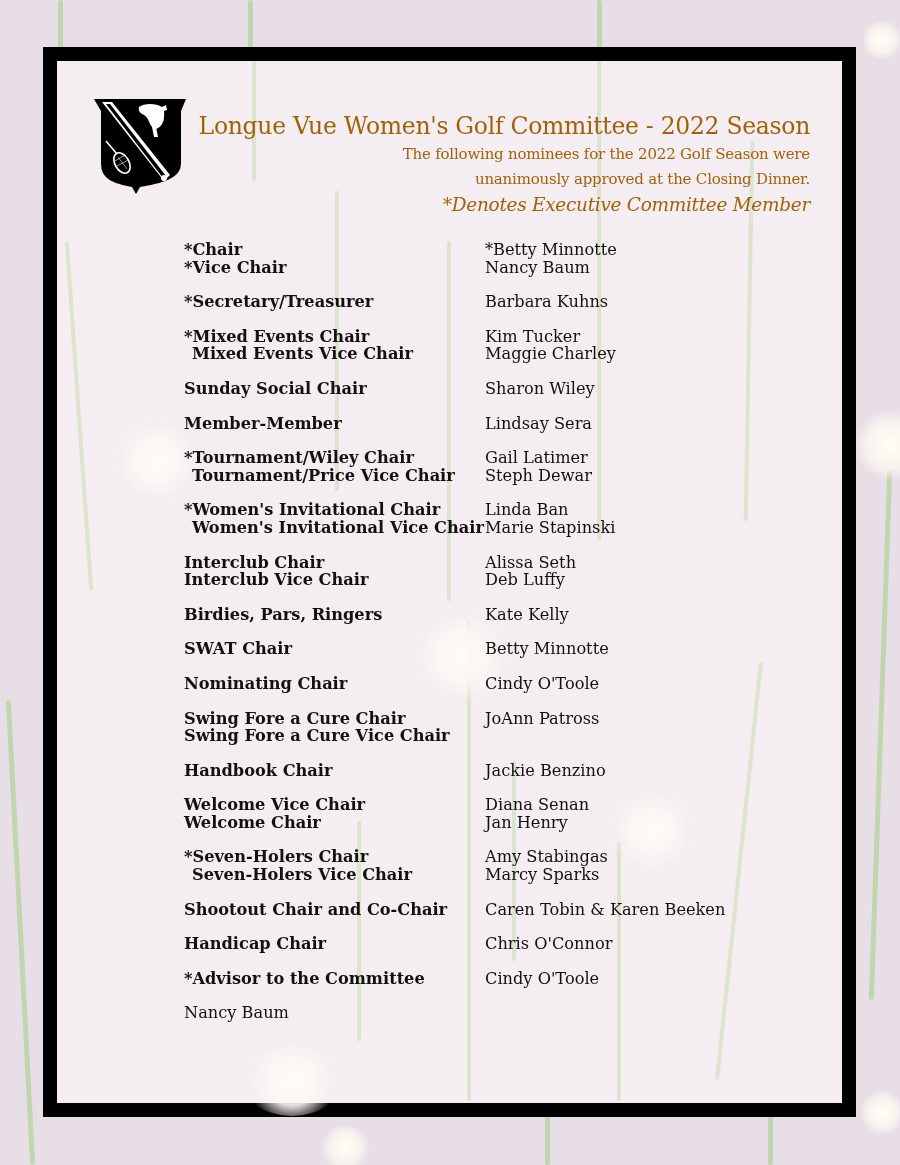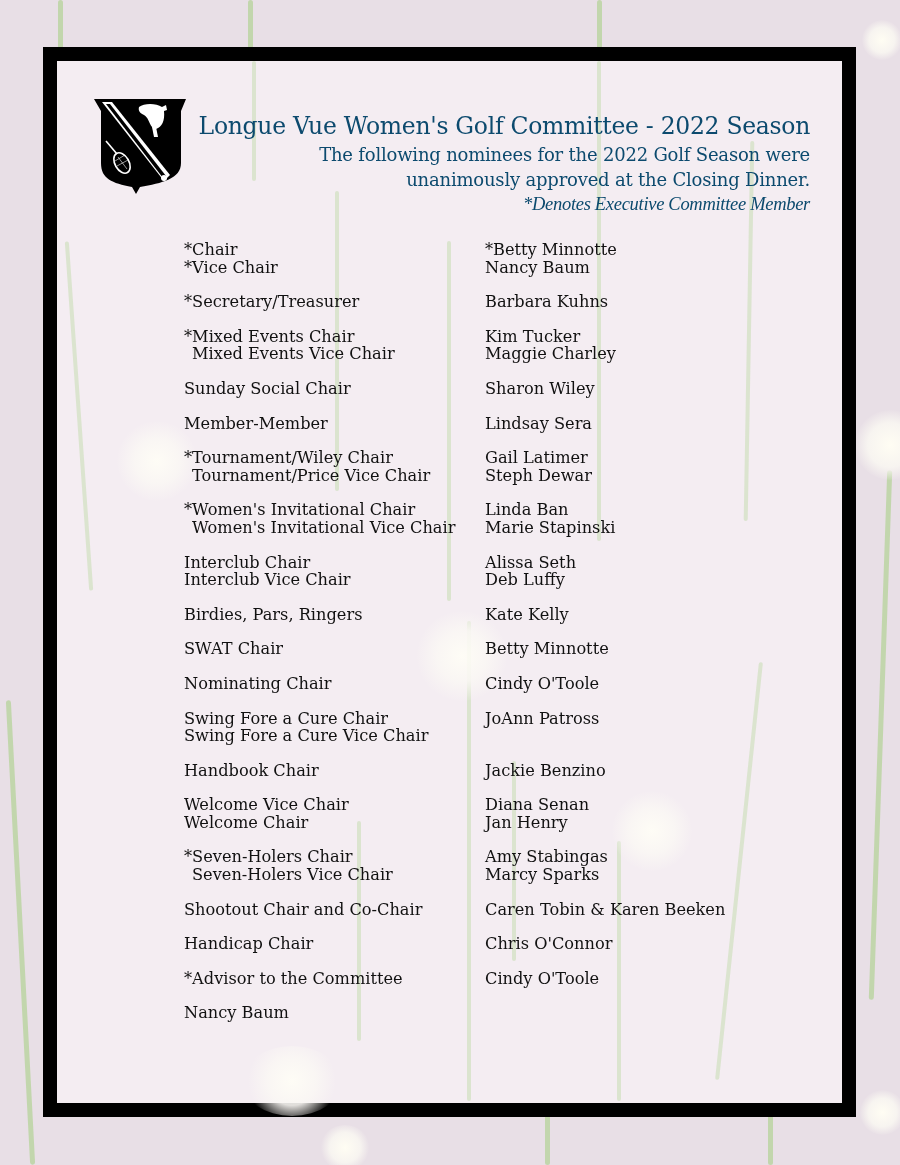--- a/index.html
+++ b/index.html
@@ -10,28 +10,28 @@
   }
   .bg-stem { position: absolute; width: 5px; border-radius: 3px; background: #b6d39a; opacity: .75; }
   .bg-flower { position: absolute; border-radius: 50%; background: radial-gradient(circle, #fffdf3 0%, #f7f4f0 45%, rgba(255,255,255,0) 72%); }
   .frame {
     position: absolute; left: 43px; top: 47px; width: 813px; height: 1070px;
     box-sizing: border-box; border: 14px solid #000; background: rgba(244,238,242,.93);
   }
   .inner-stem { position: absolute; width: 4px; border-radius: 2px; background: #c6ddb2; opacity: .55; }
   .inner-flower { position: absolute; border-radius: 50%; background: radial-gradient(circle, #fffef6 0%, #faf7f4 40%, rgba(255,255,255,0) 72%); opacity: .9; }
   .crest { position: absolute; left: 92px; top: 97px; width: 96px; height: 98px; }
-  .header { position: absolute; right: 90px; top: 110px; text-align: right; color: #0c4a6e; }
+  .header { position: absolute; right: 90px; top: 110px; text-align: right; color: #a16207; }
   .title { font-size: 23.5px; letter-spacing: -0.3px; line-height: 32px; }
-  .sub { font-size: 18px; line-height: 25px; letter-spacing: -0.2px; }
-  .note { font-size: 18.5px; line-height: 25px; font-style: italic; letter-spacing: -0.3px; font-family: Liberation Serif, serif; }
+  .sub { font-size: 15px; line-height: 25px; letter-spacing: -0.2px; }
+  .note { font-size: 18.5px; line-height: 25px; font-style: italic; letter-spacing: -0.3px; }
   .roster { position: absolute; left: 184px; top: 241px; width: 600px; color: #111; font-size: 16.2px; }
   .entry { display: flex; margin-bottom: 17px; }
   .line { height: 17.6px; line-height: 17.6px; white-space: nowrap; }
-  .role-col { width: 301px; }
+  .role-col { width: 301px; font-weight: bold; }
   .name-col { flex: 1; }
   .indent { padding-left: 8px; }
 </style>
 </head>
 <body>
 
 <div>
   <div class="bg-stem" style="left:58px;top:0;height:60px;"></div>
   <div class="bg-stem" style="left:248px;top:0;height:50px;"></div>
   <div class="bg-stem" style="left:597px;top:0;height:50px;"></div>

